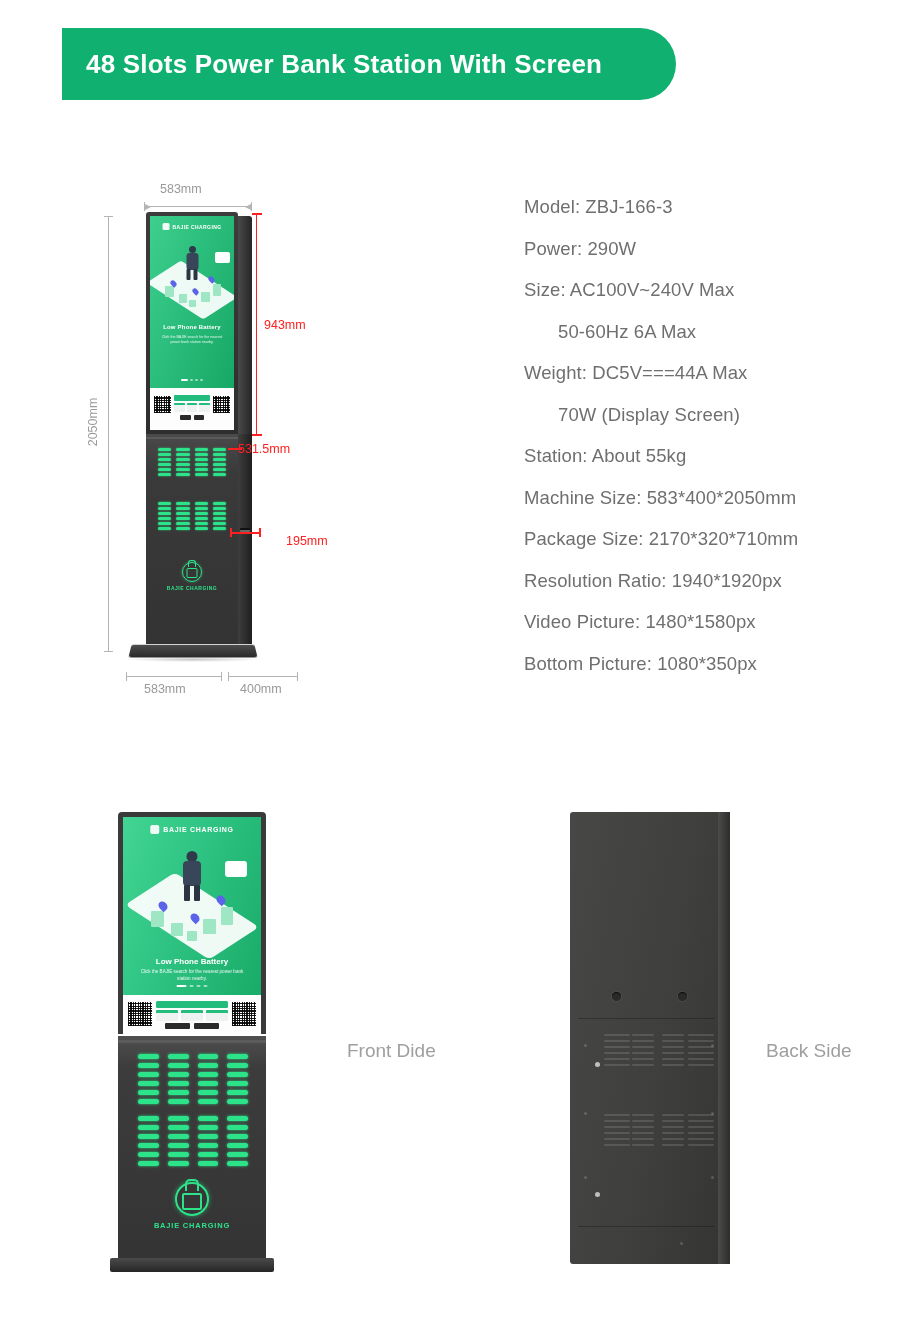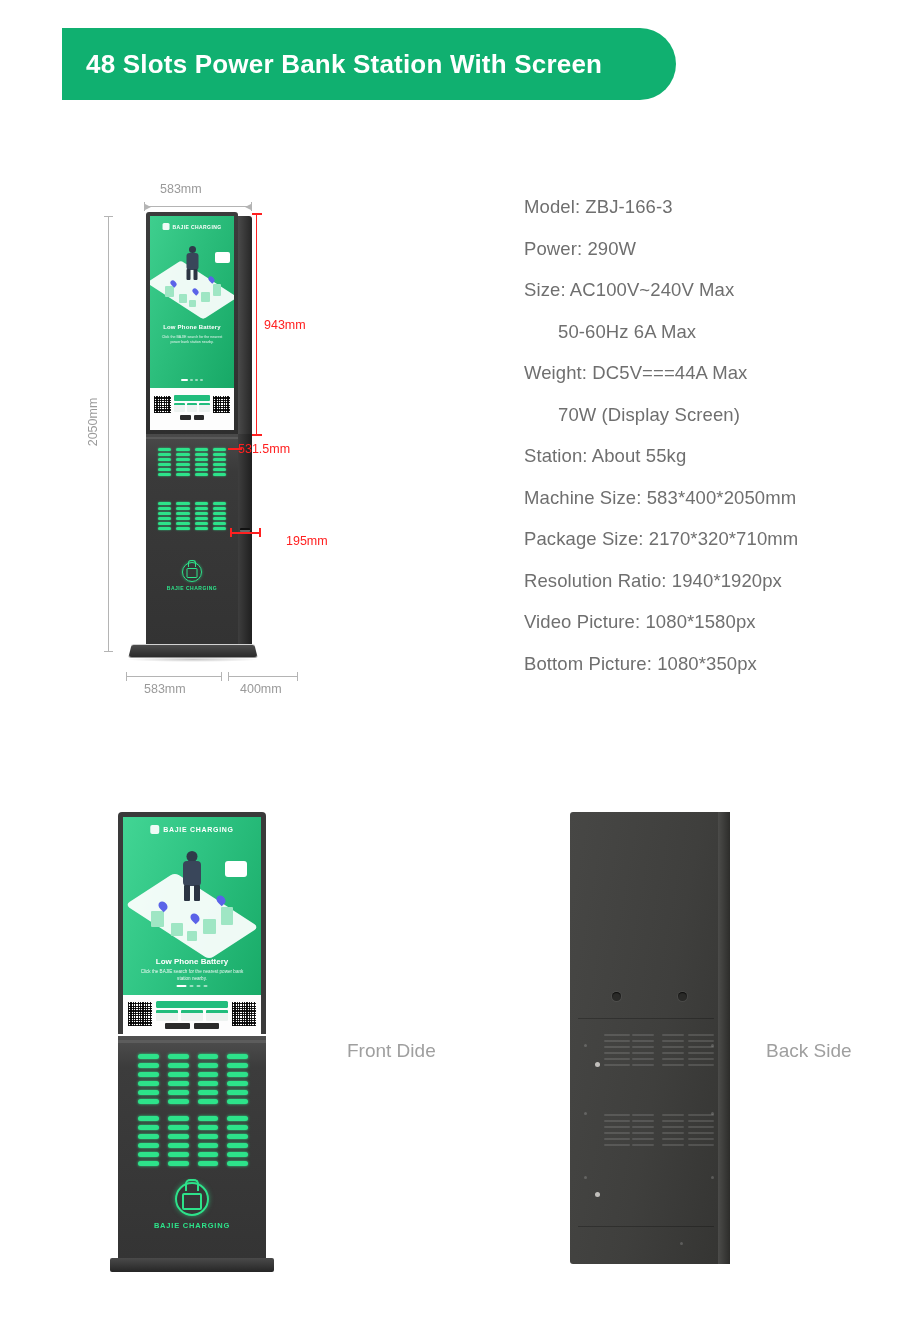--- a/index.html
+++ b/index.html
@@ -250,21 +250,21 @@
   <div class="spec-line">Model: ZBJ-166-3</div>
   <div class="spec-line">Power: 290W</div>
   <div class="spec-line">Size: AC100V~240V Max</div>
   <div class="spec-line indent">50-60Hz 6A Max</div>
   <div class="spec-line">Weight: DC5V===44A Max</div>
   <div class="spec-line indent">70W (Display Screen)</div>
   <div class="spec-line">Station: About 55kg</div>
   <div class="spec-line">Machine Size: 583*400*2050mm</div>
   <div class="spec-line">Package Size: 2170*320*710mm</div>
   <div class="spec-line">Resolution Ratio: 1940*1920px</div>
-  <div class="spec-line">Video Picture: 1080*1580px</div>
+  <div class="spec-line">Video Picture: 1480*1580px</div>
   <div class="spec-line">Bottom Picture: 1080*350px</div>
 </div>
 
 <div class="drawing">
 
   <div class="dim-txt" style="left:82px; top:2px;">583mm</div>
   <div class="dim-line" style="left:66px; top:26px; width:108px; height:1px;"></div>
   <div class="tick" style="left:66px; top:22px; width:1px; height:9px;"></div>
   <div class="tick" style="left:173px; top:22px; width:1px; height:9px;"></div>
   <div class="arrow-r" style="left:67px; top:23.5px;"></div>

